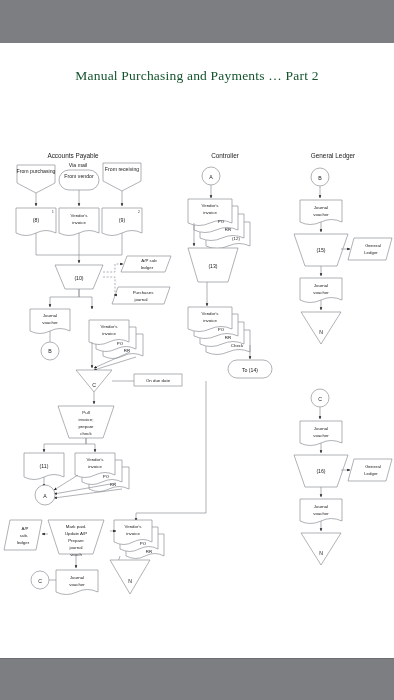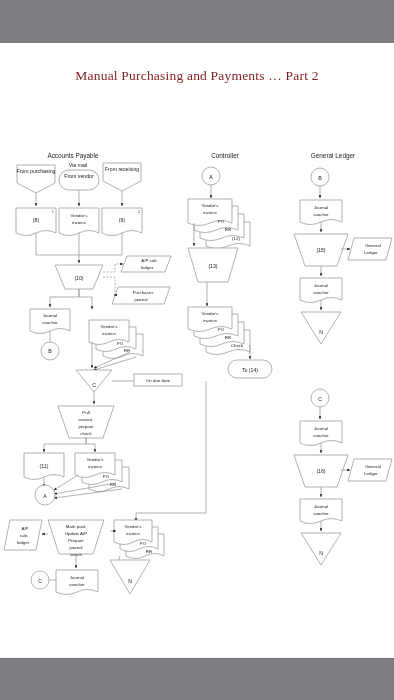--- a/index.html
+++ b/index.html
@@ -2,21 +2,21 @@
 <html><head>
 <meta charset="utf-8">
 <style>
   html,body{margin:0;padding:0;background:#ffffff;}
   body{width:394px;height:700px;font-family:"Liberation Sans",sans-serif;overflow:hidden;}
   .band{position:absolute;left:0;width:394px;background:#7c7e81;}
   #band-top{top:0;height:43px;border-bottom:1px solid #6c6e71;}
   #band-bottom{top:658px;height:42px;border-top:1px solid #6c6e71;}
   #page{position:absolute;left:0;top:43px;width:394px;height:615px;background:#ffffff;}
   #title{position:absolute;left:0;top:68px;width:394px;text-align:center;
-         font-family:"Liberation Serif",serif;font-size:13.5px;color:#7f1d1d;letter-spacing:.2px;}
+         font-family:"Liberation Serif",serif;font-size:13.5px;color:#14532d;letter-spacing:.2px;}
   .colhdr{position:absolute;font-size:6.4px;color:#222;text-align:center;white-space:nowrap;}
   svg#chart{position:absolute;left:0;top:0;width:394px;height:615px;}
   svg#chart text{font-family:"Liberation Sans",sans-serif;fill:#1a1a1a;}
   .lbl{font-size:5.2px;}
   .lbl-sm{font-size:4.4px;}
   .sup{font-size:3.2px;}
   .shape{fill:#ffffff;stroke:#8d9096;stroke-width:.7;}
   .line{stroke:#8d9096;stroke-width:.7;fill:none;}
   .dash{stroke:#8d9096;stroke-width:.7;fill:none;stroke-dasharray:2,1.6;}
   .ah{fill:#1c1c1c;}

